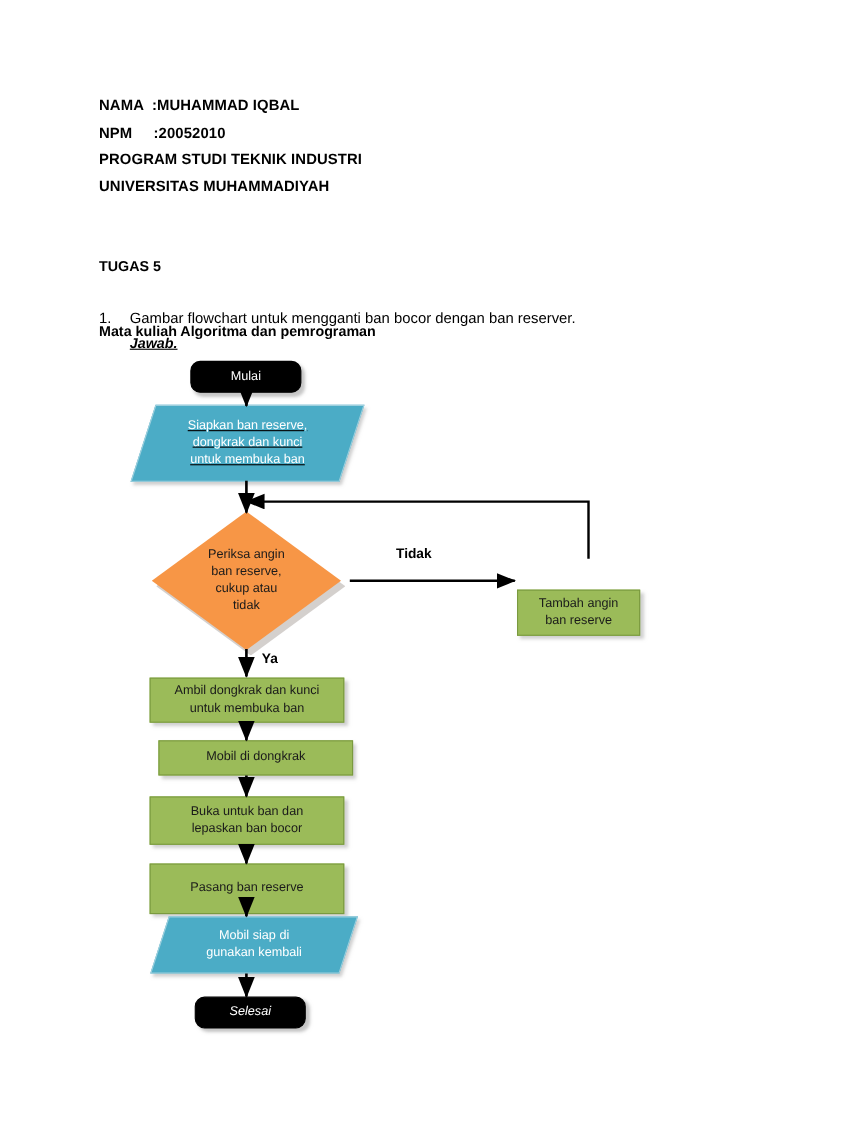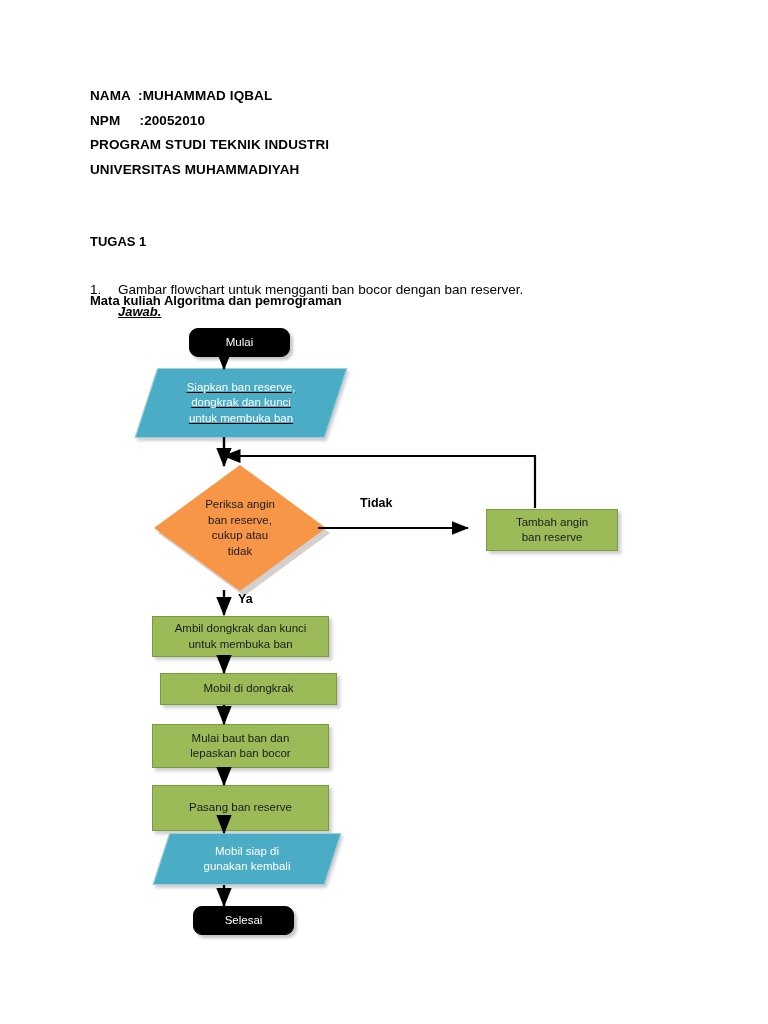--- a/index.html
+++ b/index.html
@@ -90,21 +90,20 @@
     height: 1024px;
   }
 
   .node {
     position: absolute;
     display: flex;
     align-items: center;
     justify-content: center;
     text-align: center;
     box-sizing: border-box;
-    margin-left: 16px;
   }
   .node-label {
     position: relative;
     z-index: 3;
     line-height: 15.5px;
     white-space: pre-line;
   }
 
   
   .terminator {
@@ -191,21 +190,21 @@
 <body>
 
 <div class="doc-header">
   <div class="hdr-line">NAMA  :MUHAMMAD IQBAL</div>
   <div class="hdr-line">NPM     :20052010</div>
   <div class="hdr-line">PROGRAM STUDI TEKNIK INDUSTRI</div>
   <div class="hdr-line">UNIVERSITAS MUHAMMADIYAH</div>
 </div>
 
 <div class="tugas-block">
-  <div class="tugas-title">TUGAS 1</div>
+  <div class="tugas-title">TUGAS 5</div>
   <div class="tugas-sub">Mata kuliah Algoritma dan pemrograman</div>
 </div>
 
 <div class="question-row">
   <span class="q-num">1.</span>
   <span class="q-text">Gambar flowchart untuk mengganti ban bocor dengan ban reserver.</span>
   <span class="jawab">Jawab.</span>
 </div>
 
 <div id="flow-canvas">
@@ -255,46 +254,46 @@
     <span class="node-label">Periksa angin
 ban reserve,
 cukup atau
 tidak</span>
   </div>
 
   <div class="branch-label" style="left:360px; top:496px;">Tidak</div>
 
   <div class="branch-label" style="left:238px; top:592px;">Ya</div>
 
-  <div class="node process" style="left:470px; top:509px; width:132px; height:42px;align-items:center;">
+  <div class="node process" style="left:470px; top:536px; width:112px; height:42px;align-items:center;">
     <span class="node-label">Tambah angin
 ban reserve</span>
   </div>
 
   <div class="node process" style="left:136px; top:616px; width:177px; height:41px;">
     <span class="node-label">Ambil dongkrak dan kunci
 untuk membuka ban</span>
   </div>
 
   <div class="node process" style="left:144px; top:673px; width:177px; height:32px;">
     <span class="node-label">Mobil di dongkrak</span>
   </div>
 
   <div class="node process" style="left:136px; top:724px; width:177px; height:44px;">
-    <span class="node-label">Mulai baut ban dan
+    <span class="node-label">Buka untuk ban dan
 lepaskan ban bocor</span>
   </div>
 
   <div class="node process" style="left:136px; top:785px; width:177px; height:46px;">
     <span class="node-label">Pasang ban reserve</span>
   </div>
 
   <div class="node data-node" style="left:145px; top:833px; width:172px; height:52px;">
     <span class="skew-bg"></span>
     <span class="node-label">Mobil siap di
 gunakan kembali</span>
   </div>
 
-  <div class="node terminator" style="left:177px; top:906px; width:101px; height:29px;">
+  <div class="node terminator" style="left:177px; top:906px; width:101px; height:29px;font-style:italic;">
     <span class="node-label">Selesai</span>
   </div>
 
 </div>
 
 </body></html>

